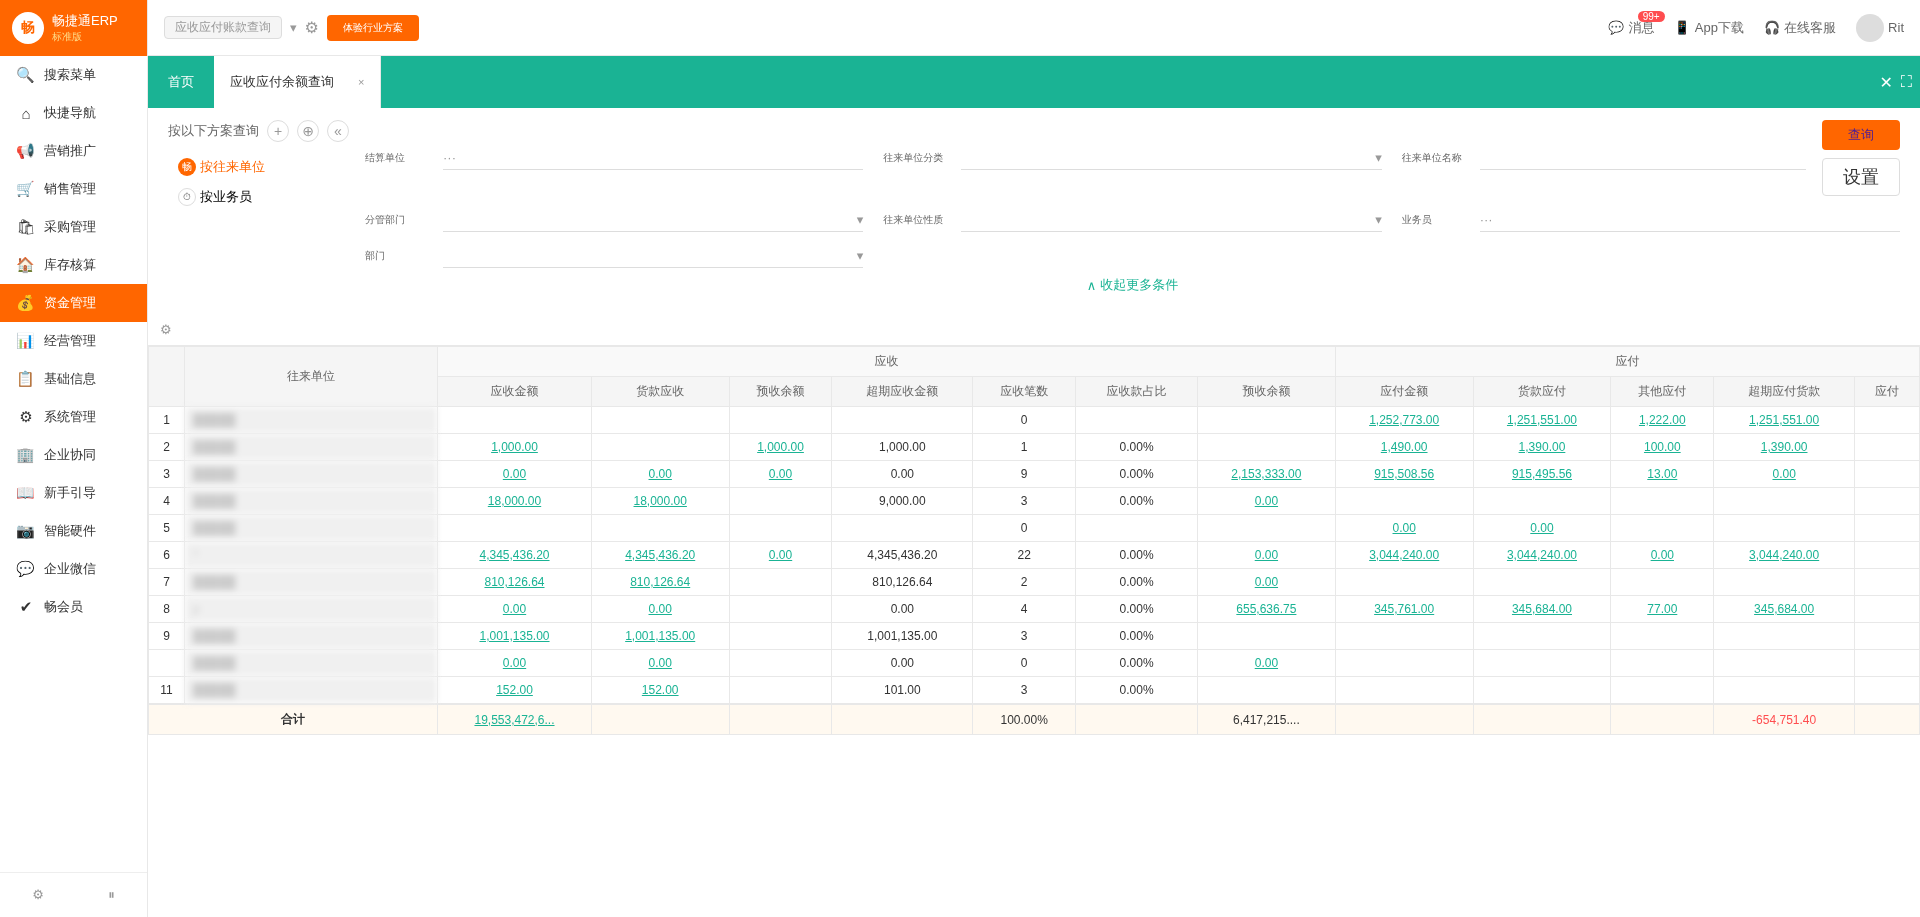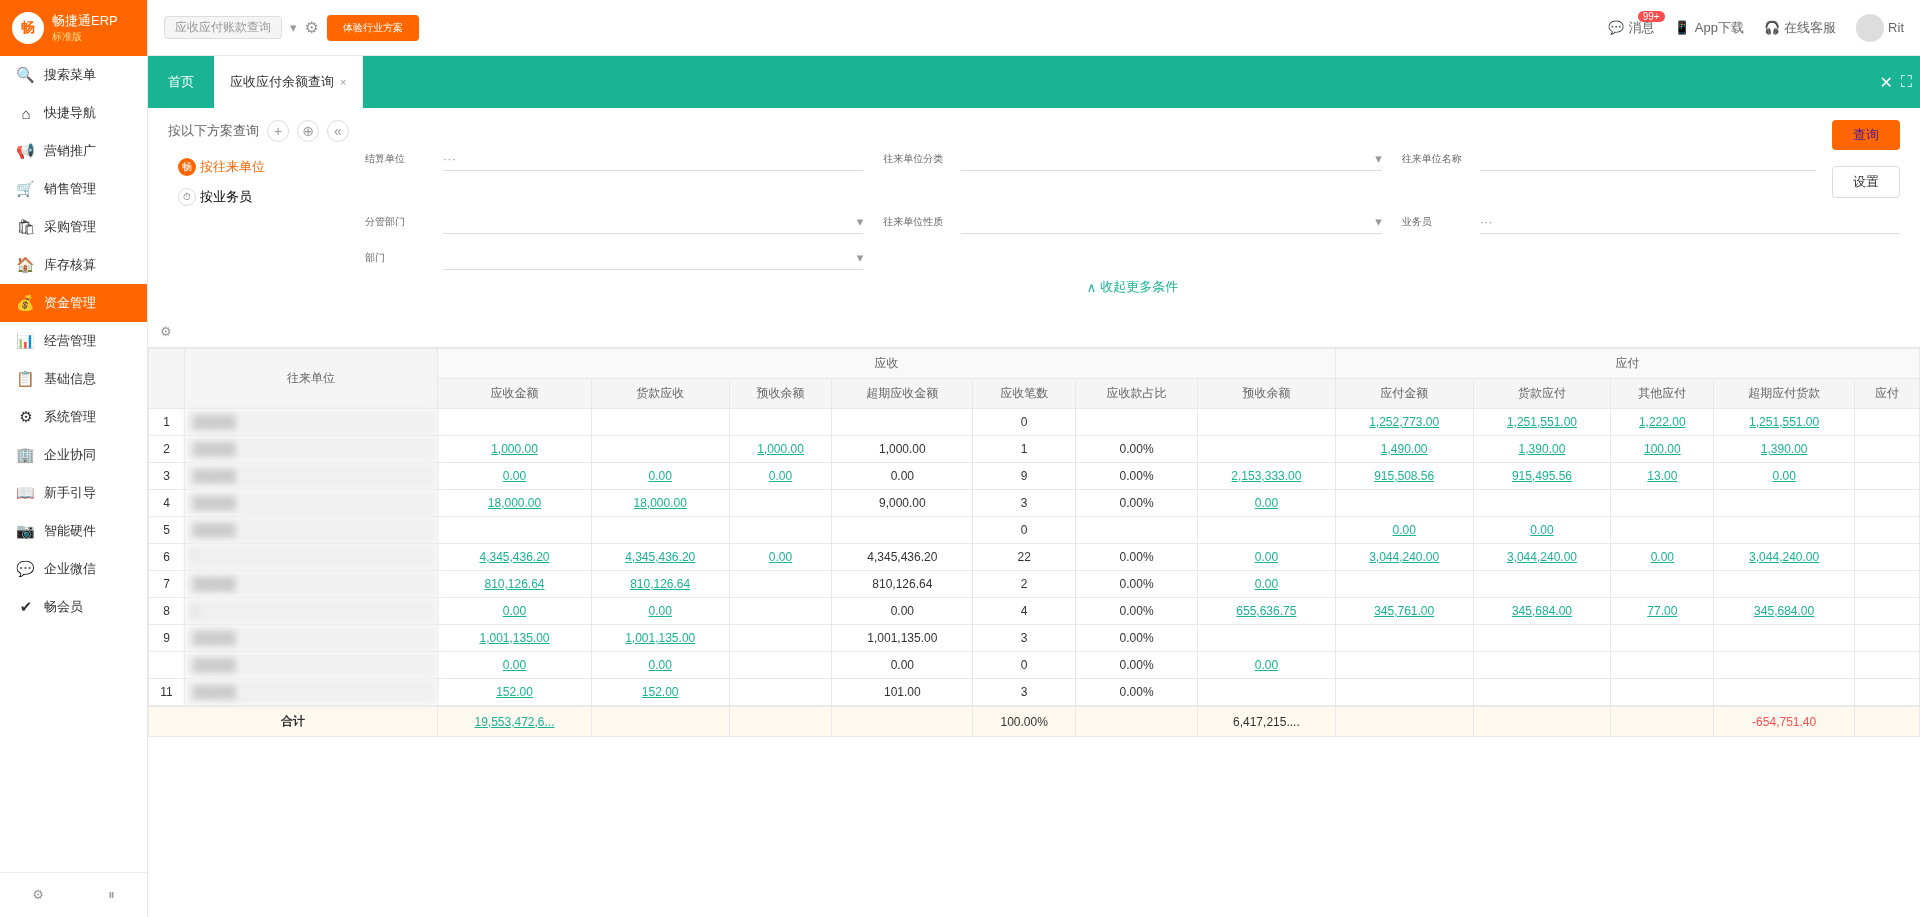--- a/index.html
+++ b/index.html
@@ -26,21 +26,21 @@
     .top-header-gear { color: #999; cursor: pointer; font-size: 16px; }
     .trial-btn { background: #ff6600; color: #fff; border: none; border-radius: 4px; padding: 6px 16px; font-size: 10px; cursor: pointer; white-space: nowrap; }
     .top-header-right { display: flex; align-items: center; gap: 20px; }
     .top-header-action { display: flex; align-items: center; gap: 4px; color: #666; cursor: pointer; font-size: 13px; position: relative; }
     .badge { background: #ff4d4f; color: #fff; border-radius: 10px; font-size: 10px; padding: 0 5px; position: absolute; top: -8px; right: -10px; }
     .user-avatar { width: 28px; height: 28px; background: #ddd; border-radius: 50%; }
 
     
     .tab-bar { height: 52px; background: #1ab394; display: flex; align-items: stretch; padding-left: 0; }
     .tab-home { padding: 0 20px; display: flex; align-items: center; color: #fff; font-size: 13px; cursor: pointer; }
-    .tab-item { display: flex; align-items: center; gap: 6px; background: #fff; color: #333; padding: 0 16px; font-size: 13px; cursor: pointer; border-right: 1px solid #e8e8e8; }
+    .tab-item { display: flex; align-items: center; gap: 24px; background: #fff; color: #333; padding: 0 16px; font-size: 13px; cursor: pointer; border-right: 1px solid #e8e8e8; }
     .tab-close { color: #999; font-size: 11px; cursor: pointer; }
     .tab-bar-right { margin-left: auto; display: flex; align-items: center; padding-right: 8px; gap: 8px; }
     .tab-bar-icon { color: #fff; font-size: 16px; cursor: pointer; }
 
     
     .content { flex: 1; background: #f5f5f5; overflow: hidden; display: flex; flex-direction: column; }
     .page-header { background: #fff; padding: 12px 20px 0; border-bottom: 1px solid #e8e8e8; }
     .page-title-row { display: flex; align-items: center; justify-content: space-between; margin-bottom: 12px; }
     .page-title { font-size: 16px; font-weight: bold; color: #333; }
     .page-actions { display: flex; gap: 8px; }
@@ -73,21 +73,21 @@
     .data-table td a, .data-table td .link { color: #1ab394; text-decoration: underline; cursor: pointer; }
     .group-header { background: #f9f9f9 !important; text-align: center; color: #666; }
     .table-toolbar { display: flex; align-items: center; padding: 8px 12px; background: #fff; border-bottom: 1px solid #e8e8e8; }
     .gear-icon { color: #999; cursor: pointer; }
     .table-footer { background: #fff9f0; border-top: 2px solid #e8e8e8; margin-top: 20px; }
     .row-num { color: #999; }
     .blurred { filter: blur(4px); color: #999; }
 
     
     .query-btn { background: #ff6600; color: #4c1d95; border: none; border-radius: 4px; padding: 6px 20px; font-size: 13px; cursor: pointer; display: block; width: 100%; margin-bottom: 4px; }
-    .settings-btn { background: #fff; color: #333; border: 1px solid #ddd; border-radius: 4px; padding: 6px 20px; font-size: 13px; cursor: pointer; display: block; width: 100%; margin-top: 8px; }
+    .settings-btn { background: #fff; color: #333; border: 1px solid #ddd; border-radius: 4px; padding: 6px 20px; font-size: 18px; cursor: pointer; display: block; width: 100%; }
     .btn-group { display: flex; flex-direction: column; gap: 4px; }
   </style>
 </head>
 <body>
 
 <div class="sidebar">
   <div class="sidebar-logo">
     <div class="sidebar-logo-icon">畅</div>
     <div>
       <div style="color:#fff;font-size:13px;">畅捷通ERP</div>

